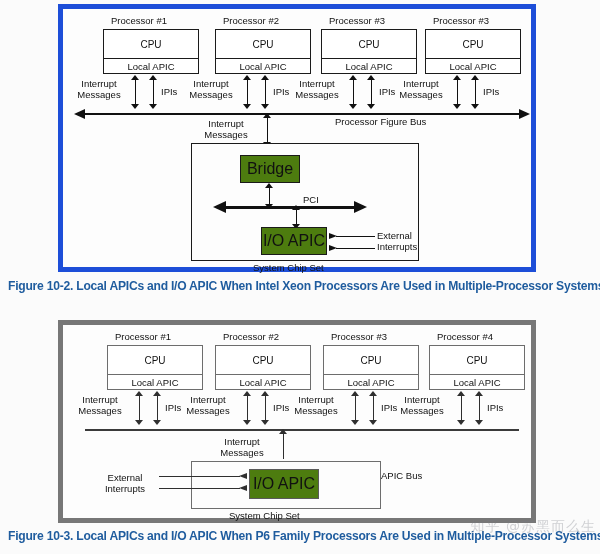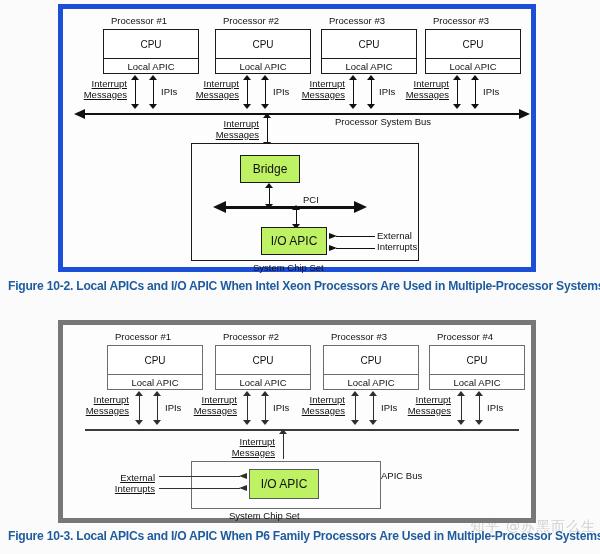--- a/index.html
+++ b/index.html
@@ -61,21 +61,21 @@
   .cpu-cell{height:28px;}
   .apic-cell{height:16px;border-top:1px solid #1a1a1a;font-size:9.5px;}
   .soft .apic-cell{border-top-color:#6d6d6d;}
 
   
   .dtext{
     position:absolute;
     font-size:9.5px;color:#111;
     white-space:nowrap;line-height:10.5px;
   }
-  .dtext.r{text-align:right;text-decoration:underline;}
+  .dtext.r{text-align:center;}
 
   
   .bus-line{
     position:absolute;
     height:0;
     border-top:2px solid #111;
   }
   .soft .bus-line{border-top-color:#3b3b3b;}
 
   
@@ -109,24 +109,24 @@
   .chipset-box{
     position:absolute;
     border:1px solid #1a1a1a;
     background:#fdfdfd;
     box-sizing:border-box;
   }
   .soft .chipset-box{border-color:#6d6d6d;}
   .inner-box{
     position:absolute;
     border:1px solid #1a1a1a;
-    background:#bef264;
+    background:#4d7c0f;
     box-sizing:border-box;
     display:flex;align-items:center;justify-content:center;
-    font-size:12px;color:#111;
+    font-size:16px;color:#111;
   }
   .soft .inner-box{border-color:#5a5a5a;}
 
   
   .pci-line{
     position:absolute;height:0;border-top:3px solid #111;
   }
   .pci-head-l,.pci-head-r{
     position:absolute;width:0;height:0;
     border-top:6px solid transparent;
@@ -250,21 +250,21 @@
     <div class="varrow" style="left:408px;top:66px;height:34px;">
       <div class="head-up"></div>
         <div class="shaft"></div>
         <div class="head-dn"></div>
     </div>
     <div class="dtext" style="left:420px;top:78px;">IPIs</div>
 
     <div class="bus-line" style="left:22px;top:104px;width:434px;"></div>
     <div class="bus-arrow-l" style="left:11px;top:100px;"></div>
     <div class="bus-arrow-r" style="left:456px;top:100px;"></div>
-    <div class="dtext" style="left:272px;top:108px;">Processor System Bus</div>
+    <div class="dtext" style="left:272px;top:108px;">Processor Figure Bus</div>
 
     <div class="dtext r" style="left:130px;top:110px;width:66px;">
       <span>Interrupt</span><br><span>Messages</span>
     </div>
     <div class="varrow" style="left:200px;top:104px;height:34px;">
       <div class="head-up"></div>
         <div class="shaft"></div>
         <div class="head-dn"></div>
     </div>
 

